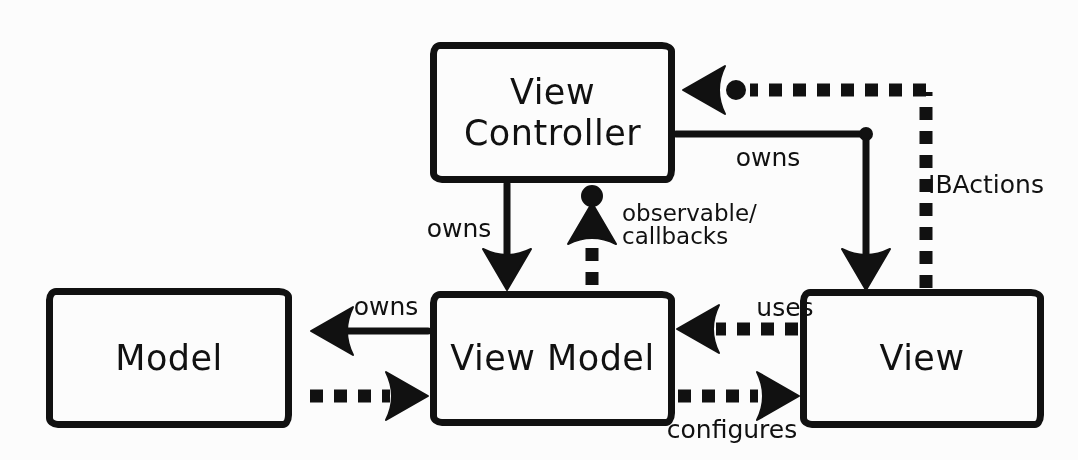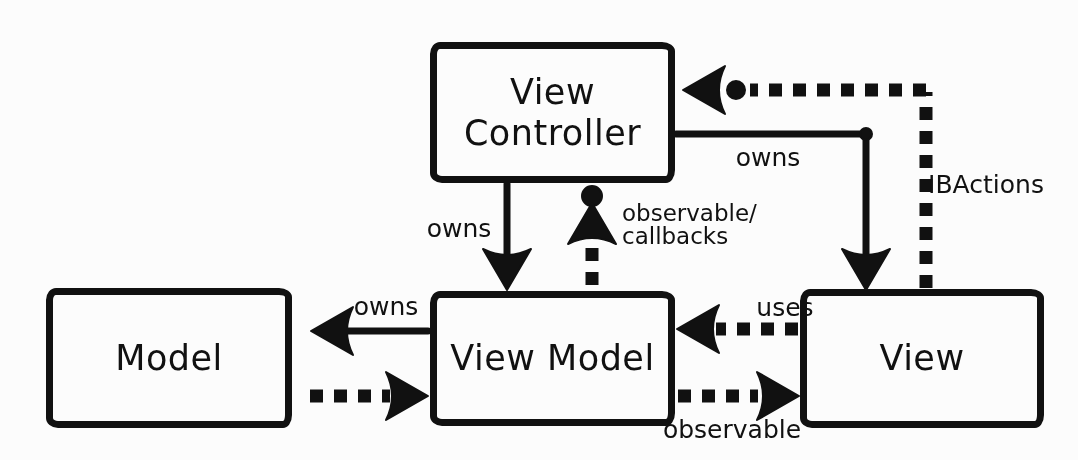--- a/index.html
+++ b/index.html
@@ -135,15 +135,15 @@
 
   <span class="edge-label lbl-owns-right">owns</span>
 
   <span class="edge-label lbl-ibactions">IBActions</span>
 
   <span class="edge-label lbl-owns-left">owns</span>
 
 
   <span class="edge-label lbl-uses">uses</span>
 
-  <span class="edge-label lbl-configures">observable</span>
+  <span class="edge-label lbl-configures">configures</span>
 
 </div>
 
 </body></html>

